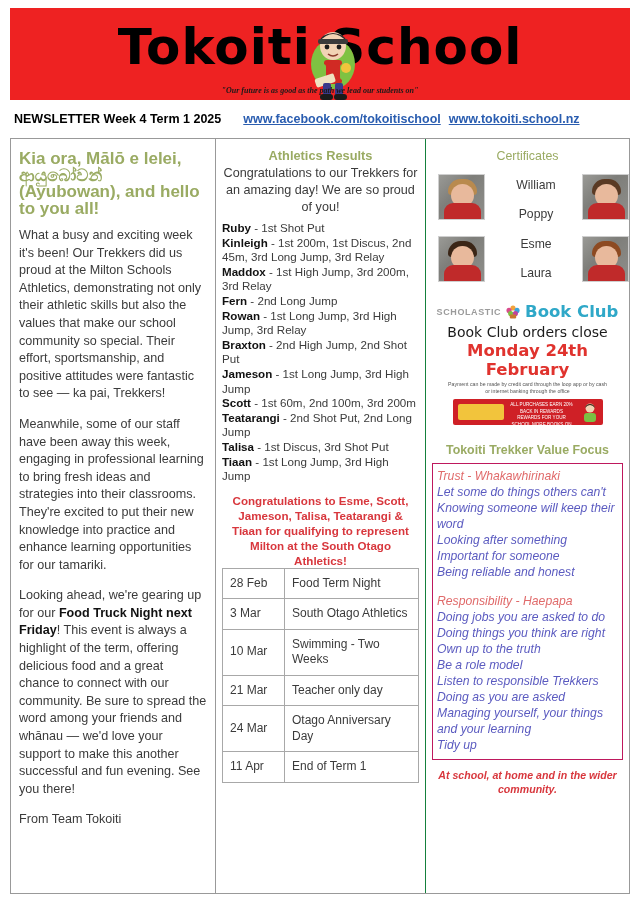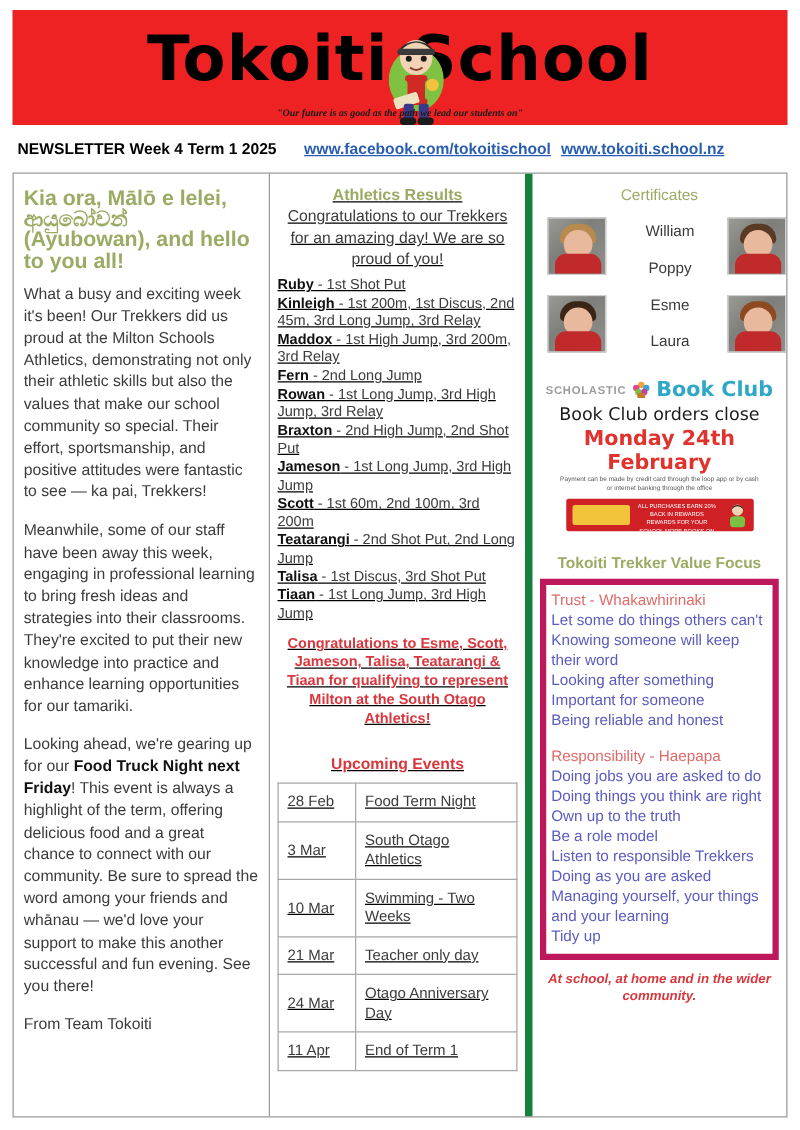--- a/index.html
+++ b/index.html
@@ -85,21 +85,21 @@
     width: 620px; height: 756px;
     border: 1px solid #999;
     display: flex;
   }
   .col {
     height: 100%;
     position: relative;
     overflow: hidden;
   }
   .col-left   { width: 205px; border-right: 1px solid #999; padding: 8px 8px 0 8px; }
-  .col-mid    { width: 210px; border-right: 6px solid #15803d; padding: 6px 6px 0 6px; text-decoration: underline; }
+  .col-mid    { width: 210px; border-right: 1px solid #15803d; padding: 6px 6px 0 6px; }
   .col-right  { width: 203px; padding: 6px 6px 0 6px; }
 
   
   .greeting {
     color: #9aab63;
     font-size: 17px;
     font-weight: bold;
     line-height: 16.5px;
     margin: 4px 0 10px 0;
   }
@@ -274,23 +274,24 @@
 
   
   .value-head {
     color: #9aab63;
     font-size: 12.4px;
     font-weight: bold;
     text-align: center;
     margin: 14px 0 6px 0;
   }
   .value-box {
-    border: 5px solid #be185d;
+    border: 1px solid #be185d;
     padding: 4px 4px 6px 4px;
     margin: 0 0 0 0;
+    font-style: italic;
   }
   .v-title {
     color: #e06a6a;
     font-size: 12.2px;
     line-height: 16px;
   }
   .v-item {
     color: #5b5bc0;
     font-size: 12.2px;
     line-height: 16px;
@@ -362,21 +363,20 @@
           <div class="res"><b>Fern</b><span> - 2nd Long Jump</span></div>
           <div class="res"><b>Rowan</b><span> - 1st Long Jump, 3rd High Jump, 3rd Relay</span></div>
           <div class="res"><b>Braxton</b><span> - 2nd High Jump, 2nd Shot Put</span></div>
           <div class="res"><b>Jameson</b><span> - 1st Long Jump, 3rd High Jump</span></div>
           <div class="res"><b>Scott</b><span> - 1st 60m, 2nd 100m, 3rd 200m</span></div>
           <div class="res"><b>Teatarangi</b><span> - 2nd Shot Put, 2nd Long Jump</span></div>
           <div class="res"><b>Talisa</b><span> - 1st Discus, 3rd Shot Put</span></div>
           <div class="res"><b>Tiaan</b><span> - 1st Long Jump, 3rd High Jump</span></div>
         </div>
       <div class="congrats">Congratulations to Esme, Scott, Jameson, Talisa, Teatarangi &amp; Tiaan for qualifying to represent Milton at the South Otago Athletics!</div>
-      <div class="events-head">Upcoming Events</div>
       <table class="events">
         <tbody>
             <tr>
               <td class="date">28 Feb</td>
               <td>Food Term Night</td>
             </tr>
             <tr>
               <td class="date">3 Mar</td>
               <td>South Otago Athletics</td>
             </tr>

